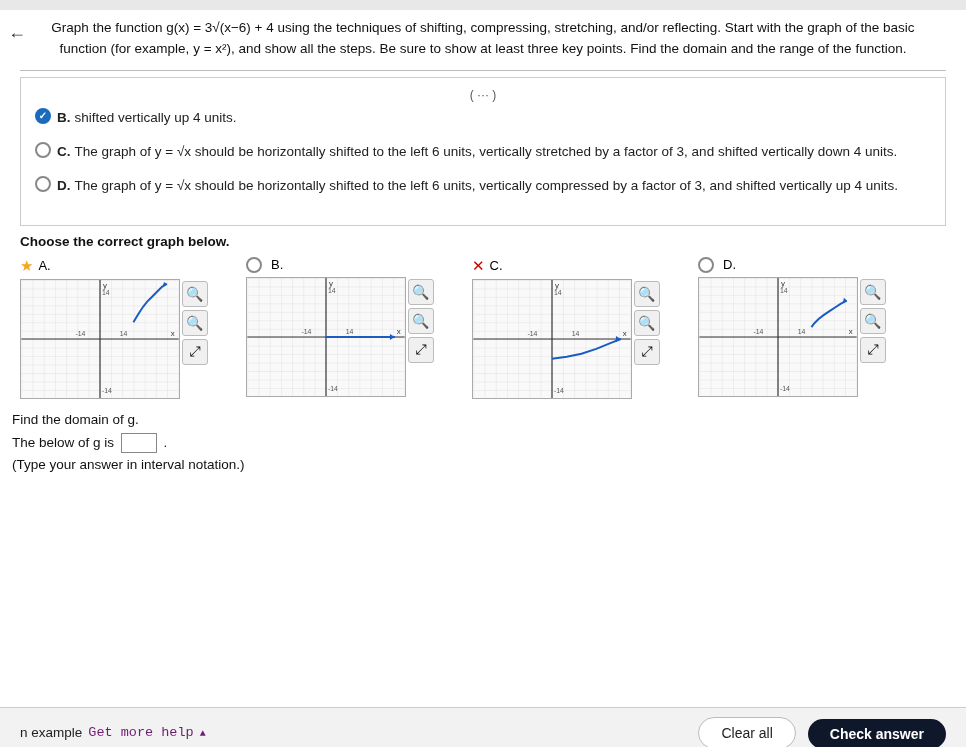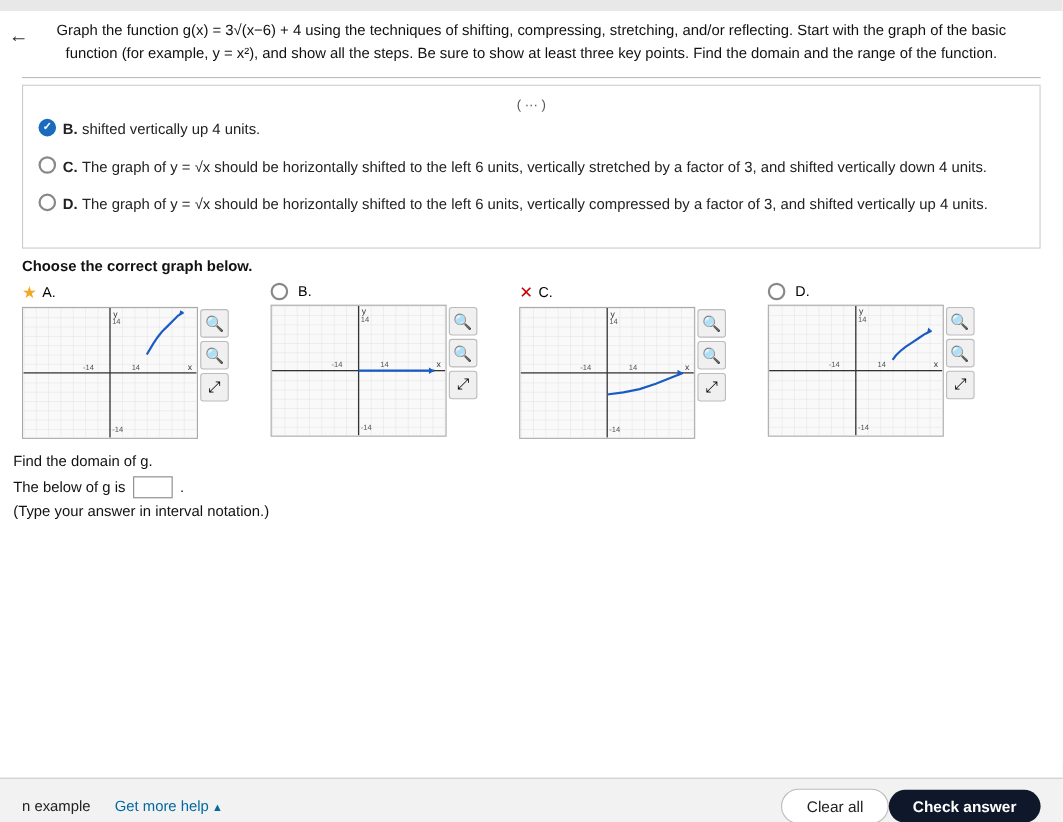--- a/index.html
+++ b/index.html
@@ -144,27 +144,28 @@
       height: 50px;
       background: #f2f2f2;
       border-top: 1px solid #ccc;
       display: flex;
       align-items: center;
       padding: 0 20px;
       justify-content: space-between;
     }
     .bottom-left {
       display: flex;
-      gap: 22px;
+      gap: 6px;
       font-size: 13.5px;
       color: #222;
     }
     .bottom-right {
       display: flex;
-      align-items: center;
+      gap: 12px;
+      align-items: flex-end;
     }
     .btn-clear-all {
       background: #fff;
       border: 1px solid #bbb;
       border-radius: 20px;
       padding: 7px 22px;
       font-size: 14px;
       cursor: pointer;
       color: #222;
     }
@@ -173,21 +174,22 @@
       border: none;
       border-radius: 20px;
       padding: 7px 22px;
       font-size: 14px;
       cursor: pointer;
       color: #fff;
       font-weight: bold;
     }
     .get-more-help {
       cursor: pointer;
-      color: #0369a1;
+      color: #701a75;
+      font-family: Liberation Mono, monospace;
     }
     .get-more-help::after {
       content: ' ▲';
       font-size: 10px;
     }
     
     .grid-svg {
       width: 100%;
       height: 100%;
     }

